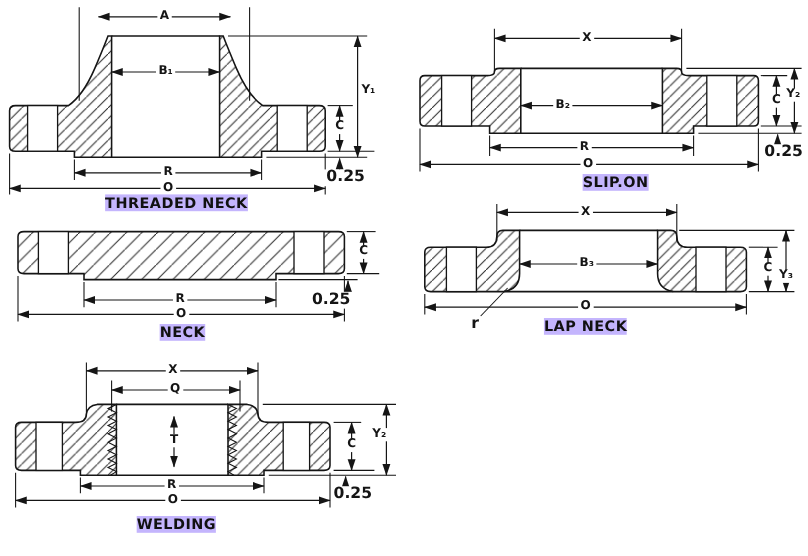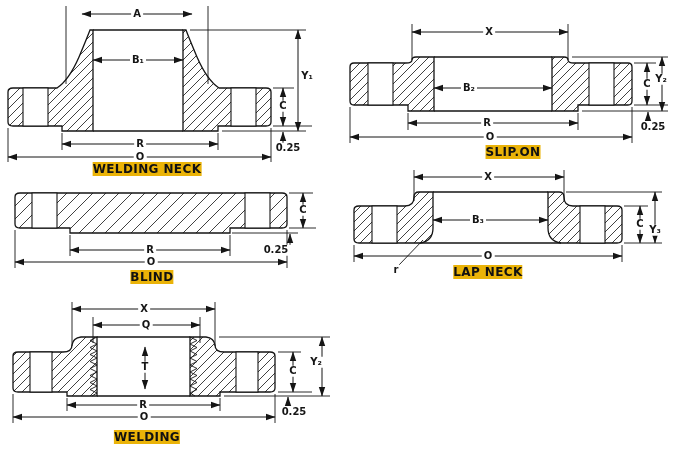--- a/index.html
+++ b/index.html
@@ -1,22 +1,22 @@
 <!DOCTYPE html>
 <html><head>
 <meta charset="utf-8">
 <style>
   html,body{margin:0;padding:0;background:#fff;}
   #stage{position:relative;width:673px;height:463px;background:#ffffff;overflow:hidden;
          font-family:"DejaVu Sans",sans-serif;color:#151515;}
   #stage svg{position:absolute;left:0;top:0;}
   .lbl{position:absolute;transform:translate(-50%,-50%);background:#fff;color:#151515;
        font:bold 10px "DejaVu Sans",sans-serif;line-height:1.05;padding:0 2px;white-space:nowrap;}
-  .sm{font-size:10px;}
-  .ttl{position:absolute;transform:translate(-50%,-50%);background:#eab308;color:#111;
+  .sm{font-size:13px;}
+  .ttl{position:absolute;transform:translate(-50%,-50%);background:#c4b5fd;color:#111;
        font:bold 12px "DejaVu Sans",sans-serif;letter-spacing:.4px;white-space:nowrap;}
 </style>
 </head>
 <body>
 
 <div id="stage">
 
 <svg width="673" height="463" viewBox="0 0 673 463">
   <defs>
     <pattern id="h8" patternUnits="userSpaceOnUse" width="9" height="9">
@@ -174,39 +174,39 @@
   </g>
 </svg>
 
 <div class="lbl" style="left:137px;top:14px">A</div>
 <div class="lbl" style="left:138px;top:60px">B₁</div>
 <div class="lbl" style="left:307px;top:76px">Y₁</div>
 <div class="lbl" style="left:283px;top:106px">C</div>
 <div class="lbl sm" style="left:288px;top:148px">0.25</div>
 <div class="lbl" style="left:140px;top:144px">R</div>
 <div class="lbl" style="left:140px;top:157px">O</div>
-<div class="ttl" style="left:147px;top:169px">WELDING NECK</div>
+<div class="ttl" style="left:147px;top:169px">THREADED NECK</div>
 
 <div class="lbl" style="left:489px;top:32px">X</div>
 <div class="lbl" style="left:469px;top:88px">B₂</div>
 <div class="lbl" style="left:661px;top:79px">Y₂</div>
 <div class="lbl" style="left:647px;top:84px">C</div>
 <div class="lbl sm" style="left:653px;top:127px">0.25</div>
 <div class="lbl" style="left:487px;top:123px">R</div>
 <div class="lbl" style="left:490px;top:137px">O</div>
 <div class="ttl" style="left:513px;top:152px">SLIP.ON</div>
 
 <div class="lbl" style="left:303px;top:210px">C</div>
 <div class="lbl sm" style="left:276px;top:250px">0.25</div>
 <div class="lbl" style="left:150px;top:250px">R</div>
 <div class="lbl" style="left:151px;top:262px">O</div>
-<div class="ttl" style="left:152px;top:277px">BLIND</div>
+<div class="ttl" style="left:152px;top:277px">NECK</div>
 
 <div class="lbl" style="left:488px;top:177px">X</div>
-<div class="lbl" style="left:478px;top:220px">B₃</div>
+<div class="lbl" style="left:489px;top:220px">B₃</div>
 <div class="lbl" style="left:655px;top:230px">Y₃</div>
 <div class="lbl" style="left:640px;top:224px">C</div>
 <div class="lbl" style="left:488px;top:256px">O</div>
 <div class="lbl sm" style="left:396px;top:270px">r</div>
 <div class="ttl" style="left:488px;top:272px">LAP NECK</div>
 
 <div class="lbl" style="left:144px;top:309px">X</div>
 <div class="lbl" style="left:146px;top:325px">Q</div>
 <div class="lbl" style="left:145px;top:367px">T</div>
 <div class="lbl" style="left:316px;top:362px">Y₂</div>

